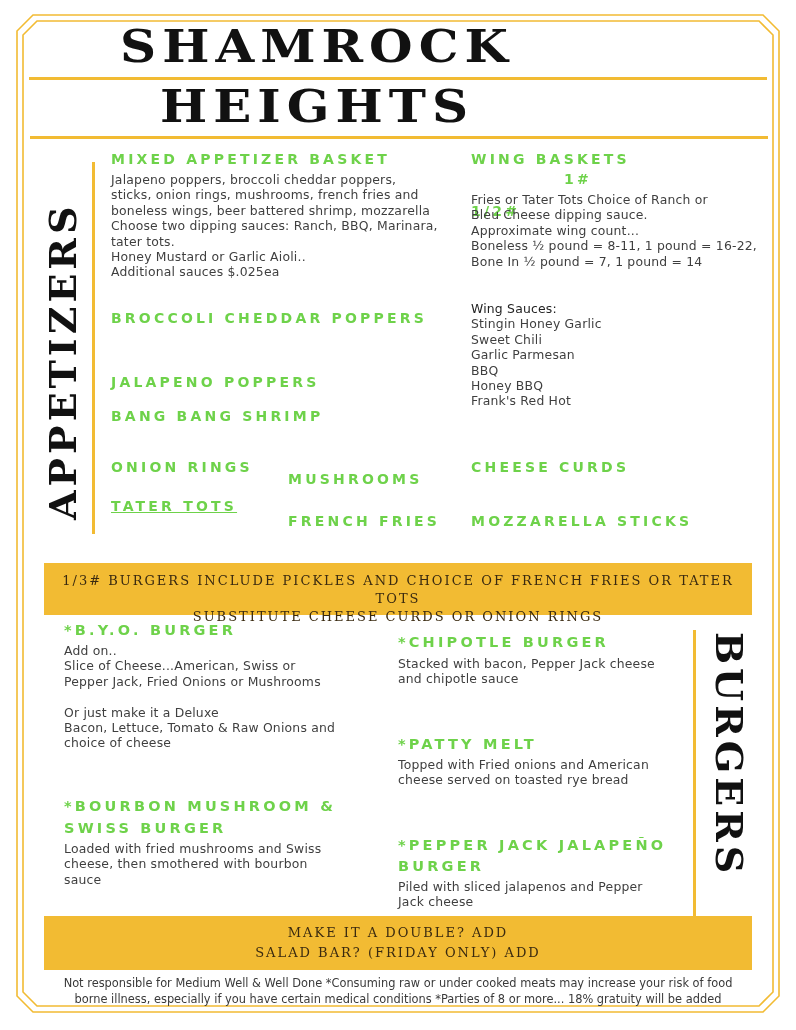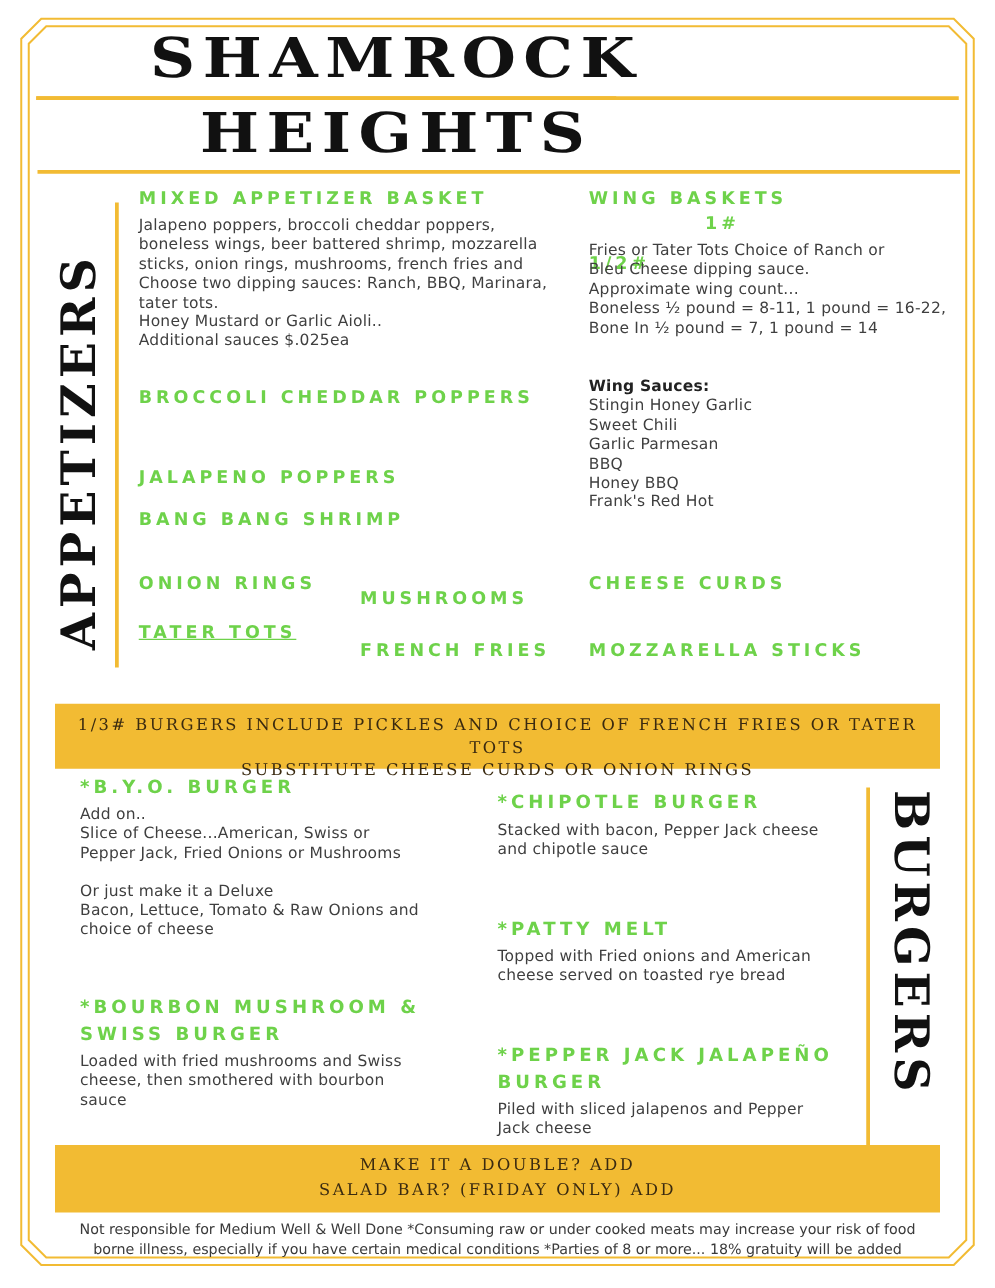--- a/index.html
+++ b/index.html
@@ -15,21 +15,21 @@
   .green { color:#6ed24a; font-family:"DejaVu Sans", sans-serif; font-weight:bold;
            letter-spacing:3.2px; text-transform:uppercase; }
   .h-item { position:absolute; font-size:14px; white-space:nowrap; }
   .desc { position:absolute; font-size:12.4px; line-height:15.4px; color:#3f3f3f; letter-spacing:0.2px; }
   .vert { position:absolute; font-family:"DejaVu Serif", serif; font-weight:bold; color:#111;
           font-size:40px; letter-spacing:4px; white-space:nowrap; line-height:1; }
   .band { position:absolute; background:#f2bb33; color:#3a2a10; text-align:center;
           font-family:"DejaVu Serif", serif; letter-spacing:2px; }
   .footer { position:absolute; left:30px; width:736px; text-align:center; font-size:11.6px;
             line-height:16px; color:#3a3a3a; }
-  .sauce-h { font-weight:bold; color:#222; }
+  .sauce-h { font-weight:normal; color:#222; }
 </style>
 </head>
 <body>
 
 <svg class="frame" width="796" height="1030" viewBox="0 0 796 1030">
   <polygon points="33,15 763,15 779,31 779,996 763,1012 33,1012 17,996 17,31" fill="none" stroke="#f2bb33" stroke-width="1.6"></polygon>
   <polygon points="37,21 759,21 773,35 773,992 759,1006 37,1006 23,992 23,35" fill="none" stroke="#f2bb33" stroke-width="1.6"></polygon>
 </svg>
 
 <div class="title" style="top:22px; font-size:50px;">
@@ -44,22 +44,22 @@
 <div class="rule" style="left:30px; top:136px; width:738px;"></div>
 
 <div class="vert" style="left:44px; top:520px; transform-origin:0 0; transform:rotate(-90deg); font-size:38px;">
   <span>APPETIZERS</span>
 </div>
 <div class="vrule" style="left:92px; top:162px; height:372px; width:3px;"></div>
 
 <div class="h-item green" style="left:111px; top:151px;">MIXED APPETIZER BASKET</div>
 <div class="desc" style="left:111px; top:172px; width:350px;">
   <div>Jalapeno poppers, broccoli cheddar poppers,</div>
+  <div>sticks, onion rings, mushrooms, french fries and</div>
   <div>boneless wings, beer battered shrimp, mozzarella</div>
-  <div>sticks, onion rings, mushrooms, french fries and</div>
   <div>Choose two dipping sauces: Ranch, BBQ, Marinara,</div>
   <div>tater tots.</div>
   <div>Honey Mustard or Garlic Aioli..</div>
   <div>Additional sauces $.025ea</div>
 </div>
 
 <div class="h-item green" style="left:471px; top:151px;">WING BASKETS</div>
 <div class="h-item green" style="left:471px; top:171px;margin-top:32px;">1/2#</div>
 <div class="h-item green" style="left:564px; top:171px;">1#</div>
 <div class="desc" style="left:471px; top:192px; width:300px;">

